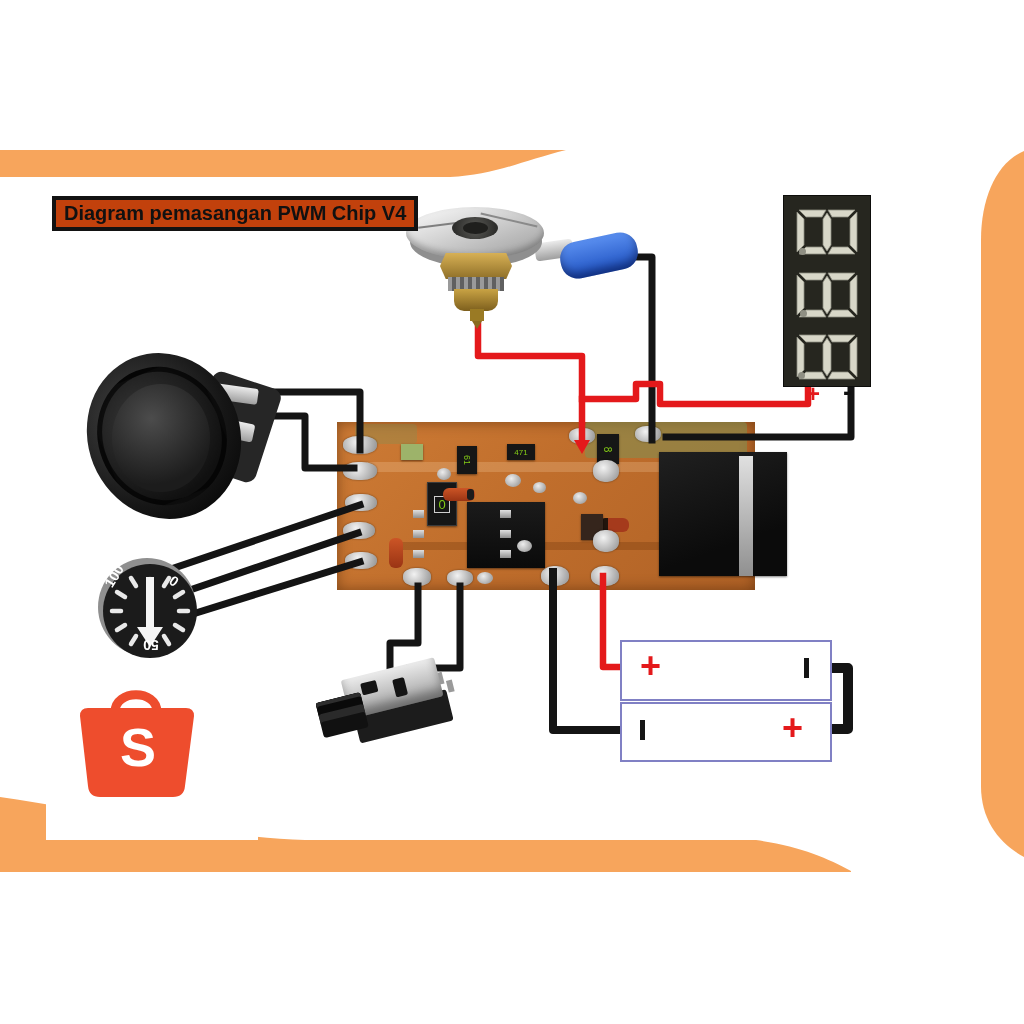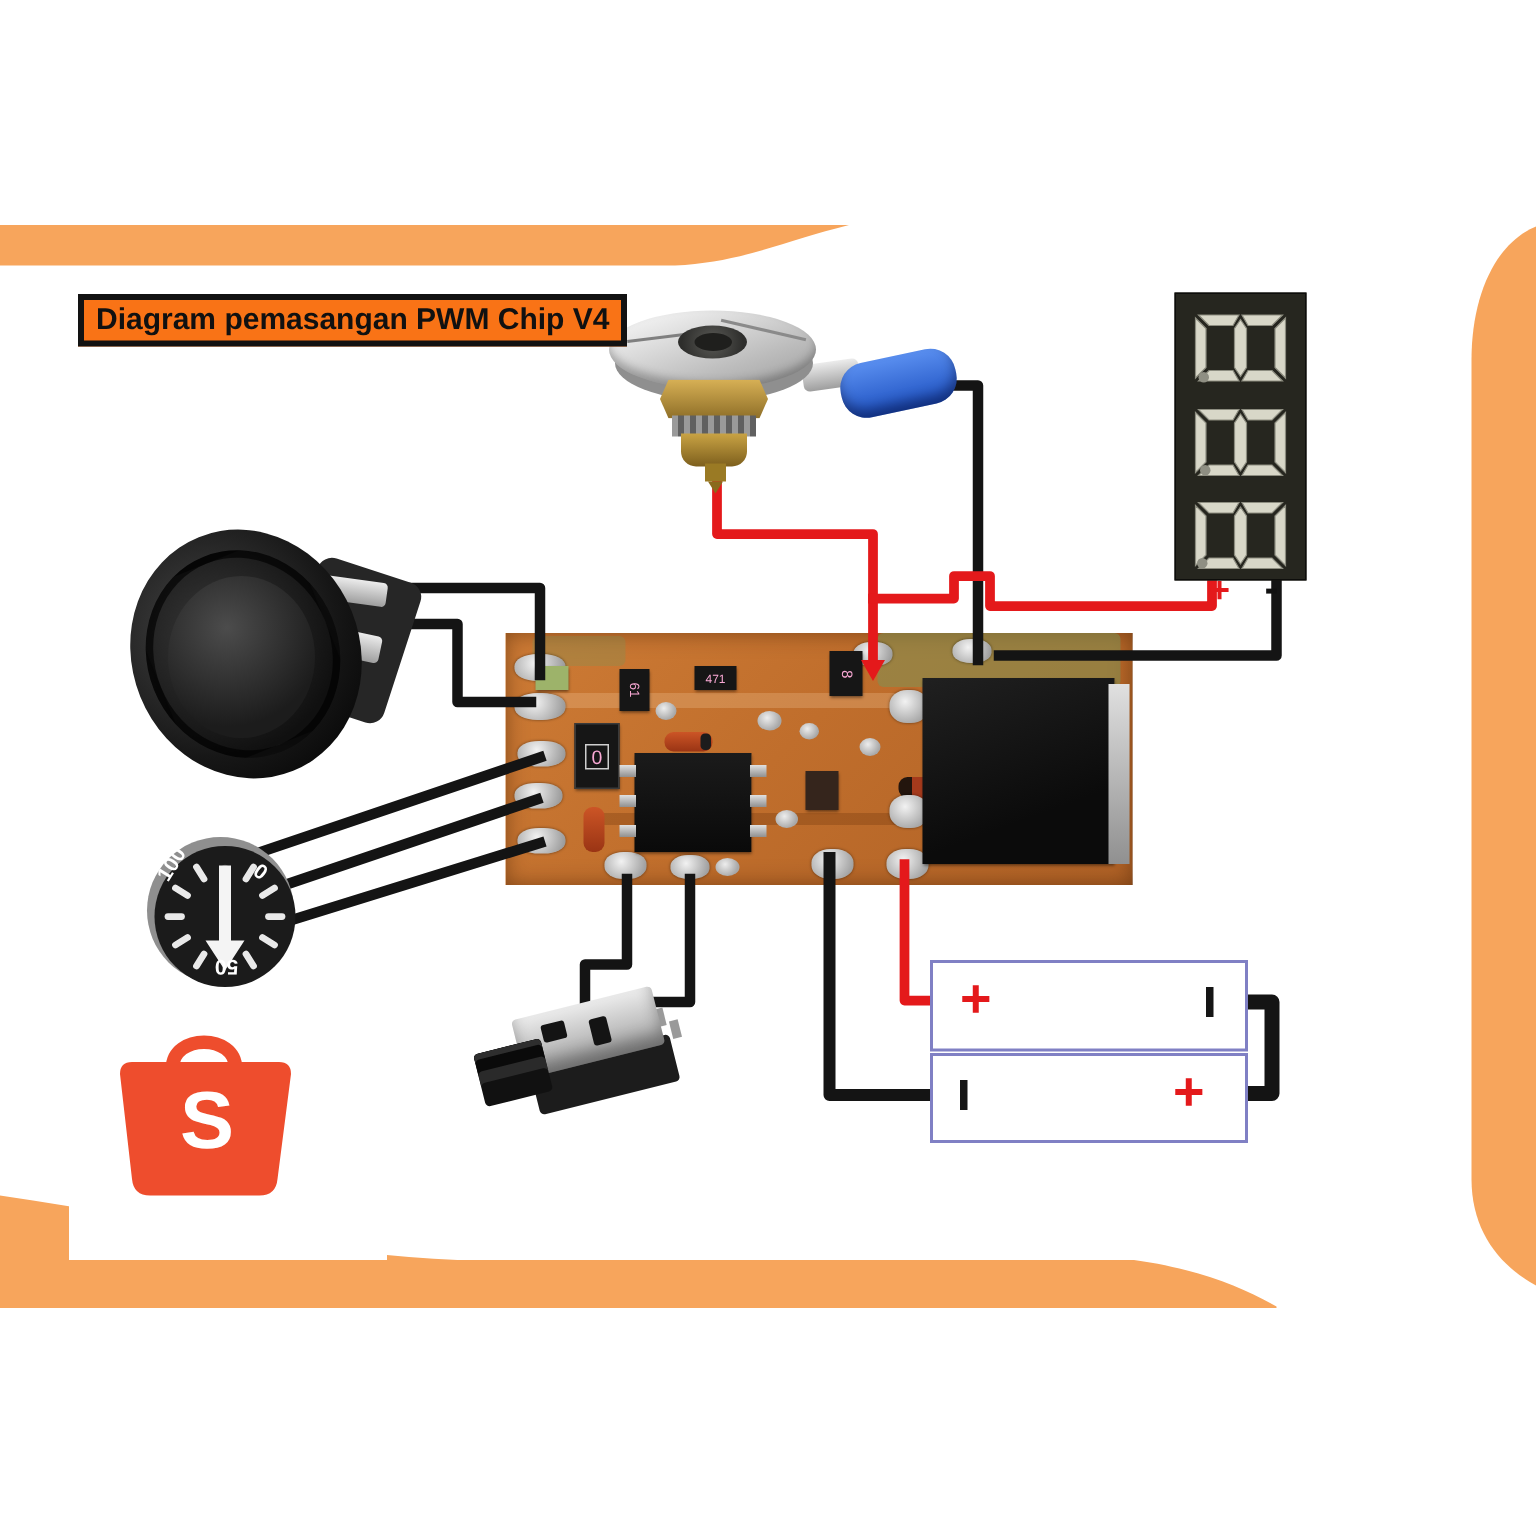--- a/index.html
+++ b/index.html
@@ -9,30 +9,30 @@
   }
   html,body{margin:0;padding:0;background:#fff;}
   #canvas{position:relative;width:1024px;height:1024px;background:#fff;overflow:hidden;
           font-family:"Liberation Sans",sans-serif;}
   .abs{position:absolute;}
   svg.layer{position:absolute;left:0;top:0;pointer-events:none;}
   .band{fill:var(--band_orange);}
   .wk{stroke:var(--wire_black);fill:none;stroke-linejoin:round;stroke-linecap:square;}
   .wr{stroke:var(--wire_red);fill:none;stroke-linejoin:round;stroke-linecap:square;}
   
-  .titlebox{left:52px;top:196px;border:4px solid #121212;background:#f97316;padding:2px 8px;
+  .titlebox{left:52px;top:196px;border:4px solid #121212;background:#c2410c;padding:2px 8px;
             font-size:20px;font-weight:bold;color:#111;white-space:nowrap;z-index:7;}
   
   .pcb{left:337px;top:422px;width:418px;height:168px;z-index:2;
        background:linear-gradient(135deg,#cd7b35 0%,var(--pcb_copper) 45%,#b06226 100%);
        box-shadow:inset 0 0 14px rgba(60,25,0,.5);}
   .pad{position:absolute;background:radial-gradient(circle at 40% 35%,#f2f2f2,#b5b5b5 60%,#8d8d8d);
        border-radius:45%;box-shadow:0 0 2px rgba(0,0,0,.5);}
-  .chip{position:absolute;background:#161616;color:#f9a8d4;display:flex;align-items:center;
-        justify-content:center;box-shadow:0 1px 2px rgba(0,0,0,.5);}
+  .chip{position:absolute;background:#161616;color:#84cc16;display:flex;align-items:center;
+        justify-content:center;box-shadow:0 1px 2px rgba(0,0,0,.5);margin-left:44px;}
   .melf{position:absolute;background:linear-gradient(180deg,#cc5526,#9a3414);border-radius:6px;}
   .sd{position:absolute;background:radial-gradient(circle at 40% 35%,#ededed,#a8a8a8 70%);border-radius:50%;}
   .flux{position:absolute;background:rgba(120,150,88,.5);border-radius:4px;}
   .pinstub{position:absolute;background:linear-gradient(180deg,#e0e0e0,#909090);}
   
   .display{left:783px;top:195px;width:86px;height:190px;background:var(--display_bg);
            border:1px solid #0d0d0b;z-index:6;}
   .digit{position:absolute;width:64px;height:52px;}
   .digit svg{position:absolute;left:6px;top:-6px;transform:rotate(90deg);}
   .seg{fill:var(--display_segment);stroke:#8d8d80;stroke-width:.8;}

